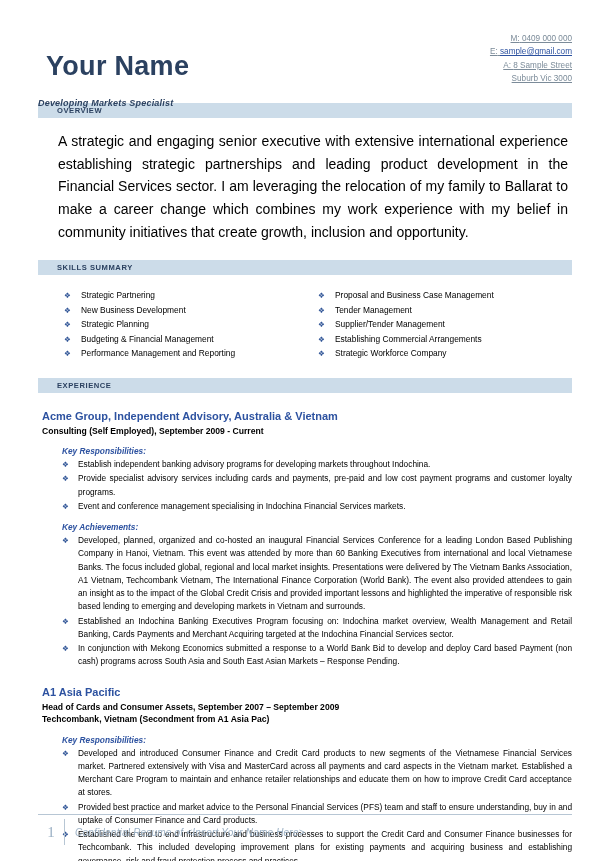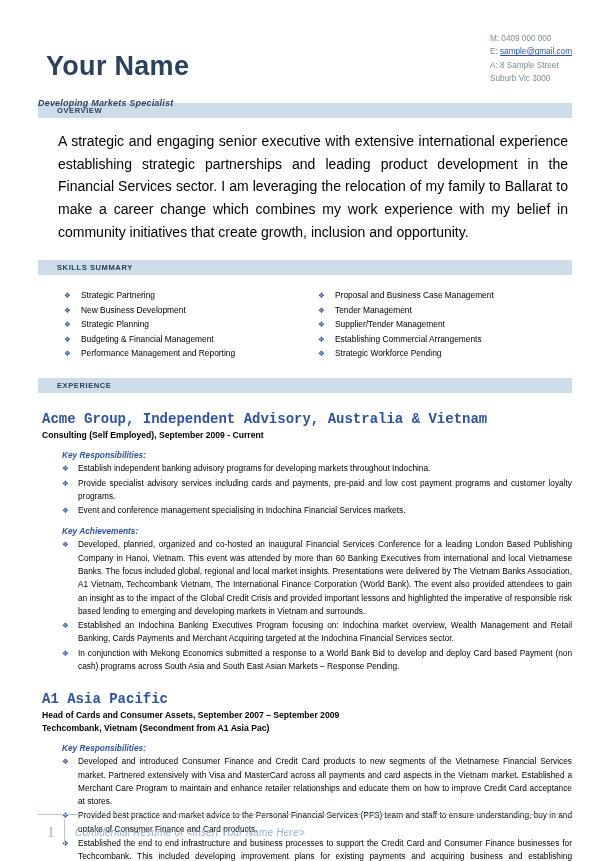--- a/index.html
+++ b/index.html
@@ -43,23 +43,25 @@
     font-weight: bold;
     font-style: italic;
     color: #2b4160;
     margin-top: 16px;
     letter-spacing: 0.2px;
   }
   .contact {
     position: absolute;
     right: 0;
     top: 32px;
+    text-align: right;
     font-size: 8.2px;
     color: #7b8b99;
     line-height: 1.62;
+    text-decoration: underline;
   }
   .contact .row { white-space: nowrap; }
   .contact .label { color: #7b8b99; }
   .contact a.email {
     color: #2d52a0;
     text-decoration: underline;
   }
 
   
   .section-bar {
@@ -102,26 +104,25 @@
     color: #2f5496;
     font-size: 7.6px;
     width: 17px;
     flex: 0 0 17px;
     display: inline-block;
   }
 
   
   .exp-block { margin-top: 16px; }
   .exp-company {
-    font-size: 14px;
+    font-size: 11px;
     font-weight: bold;
     color: #2d52a0;
     margin-left: 4px;
     line-height: 1.45;
-    font-family: Liberation Mono, monospace;
   }
   .exp-role {
     font-size: 8.6px;
     font-weight: bold;
     color: #000;
     margin-left: 4px;
     line-height: 1.45;
   }
   .sub-head {
     font-size: 8.3px;
@@ -244,21 +245,21 @@
         <div class="skill-item">
           <span class="diamond">❖</span>
           <span>Supplier/Tender  Management</span>
         </div>
         <div class="skill-item">
           <span class="diamond">❖</span>
           <span>Establishing  Commercial  Arrangements</span>
         </div>
         <div class="skill-item">
           <span class="diamond">❖</span>
-          <span>Strategic Workforce Pending</span>
+          <span>Strategic Workforce Company</span>
         </div>
       </div>
   </div>
 
   <div class="section-bar">EXPERIENCE</div>
   <div id="experience-container">
       <div class="exp-block">
         <div class="exp-company">Acme Group, Independent  Advisory,  Australia &amp; Vietnam</div>
         <div class="exp-role">Consulting  (Self Employed),  September  2009 - Current</div>
         <div class="sub-head">Key Responsibilities:</div>

